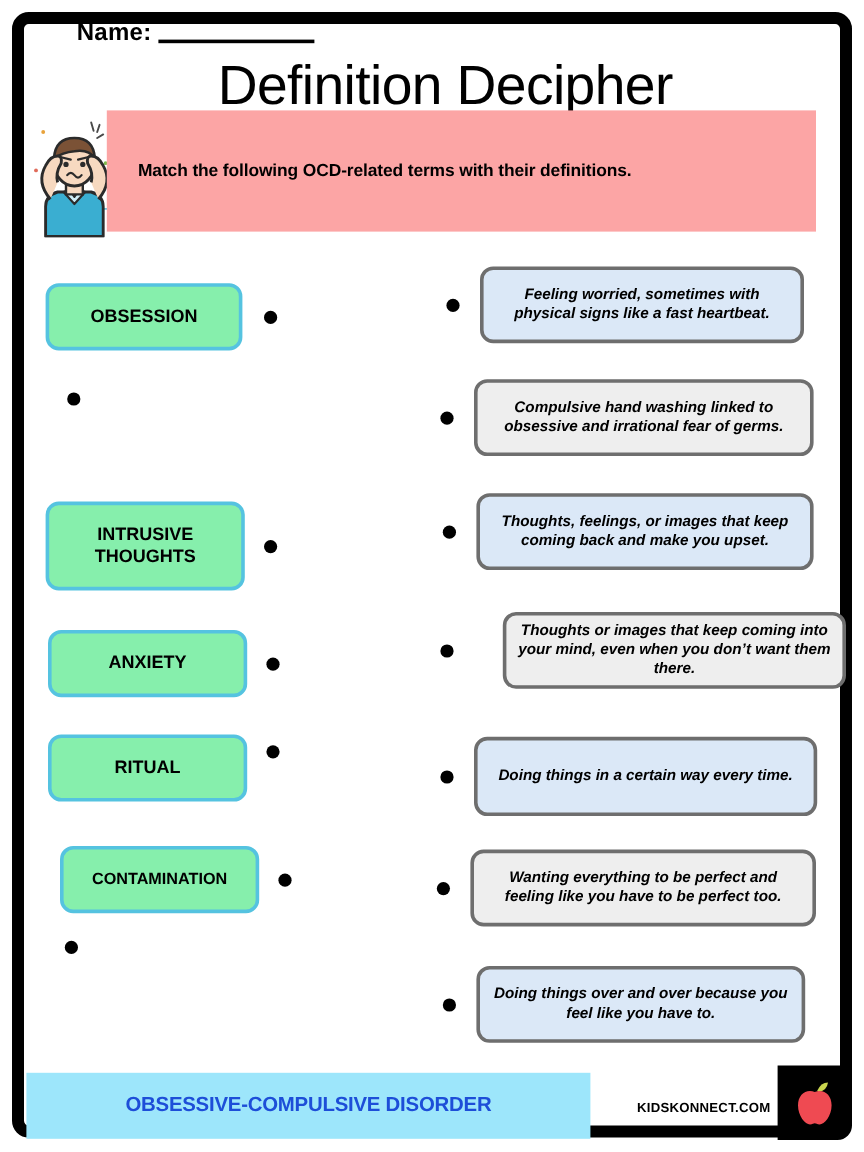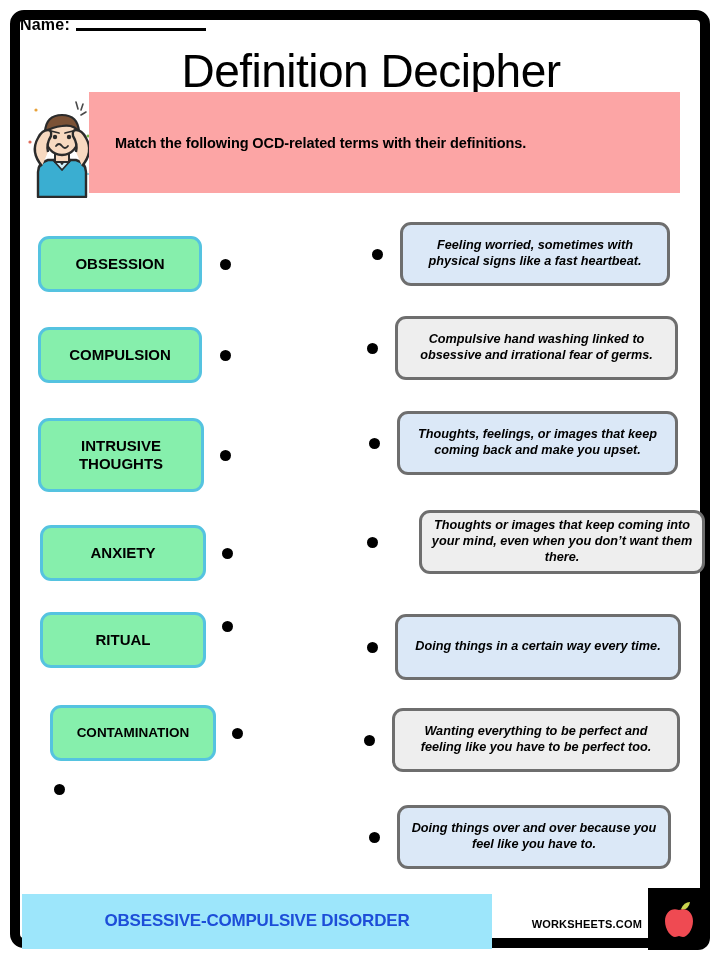--- a/index.html
+++ b/index.html
@@ -34,24 +34,25 @@
   
   .name-row {
     position: absolute;
     left: 20px;
     top: 16px;
     display: flex;
     align-items: flex-end;
     gap: 6px;
   }
   .name-label {
-    font-size: 16px;
+    font-size: 20px;
     font-weight: bold;
     color: #000;
     letter-spacing: 0.2px;
+    padding-left: 44px;
   }
   .name-line {
     width: 130px;
     height: 0;
     border-bottom: 3px solid #000;
     margin-bottom: 3px;
   }
 
   .worksheet-title {
     position: absolute;
@@ -259,23 +260,20 @@
   <div class="terms-col">
     <div class="term-row" style="top:0px; left:0px;">
       <div class="term-box" style="width:164px;height:56px;font-size:15px;">
         <span>OBSESSION</span>
       </div>
       <div style="width:18px"></div>
       <div class="dot"></div>
     </div>
 
     <div class="term-row" style="top:91px; left:0px;">
-      <div class="term-box" style="width:164px;height:56px;font-size:15px;">
-        <span>COMPULSION</span>
-      </div>
       <div style="width:18px"></div>
       <div class="dot"></div>
     </div>
 
     <div class="term-row" style="top:182px; left:0px;">
       <div class="term-box" style="width:166px;height:74px;font-size:15px;">
         <span>INTRUSIVE THOUGHTS</span>
       </div>
       <div style="width:16px"></div>
       <div class="dot"></div>
@@ -368,21 +366,21 @@
       </div>
     </div>
   </div>
 
   <div class="footer-band">
     <div class="footer-band-text">
       <div>OBSESSIVE-COMPULSIVE DISORDER</div>
     </div>
   </div>
 
-  <div class="footer-site">WORKSHEETS.COM</div>
+  <div class="footer-site">KIDSKONNECT.COM</div>
 
   <div class="logo-box">
     <svg width="34" height="40" viewBox="0 0 34 40">
       <path d="M19 10 Q22 3 28 3 Q27 10 20 11 Z" fill="#c9d44e"></path>
       <path d="M17 11 C10 8 3 13 3 22 C3 31 9 38 13 38 C15 38 16 37 17 37 C18 37 19 38 21 38 C25 38 31 31 31 22 C31 13 24 8 17 11 Z" fill="#ef4a52"></path>
     </svg>
   </div>
 </div>
 
 </body></html>

